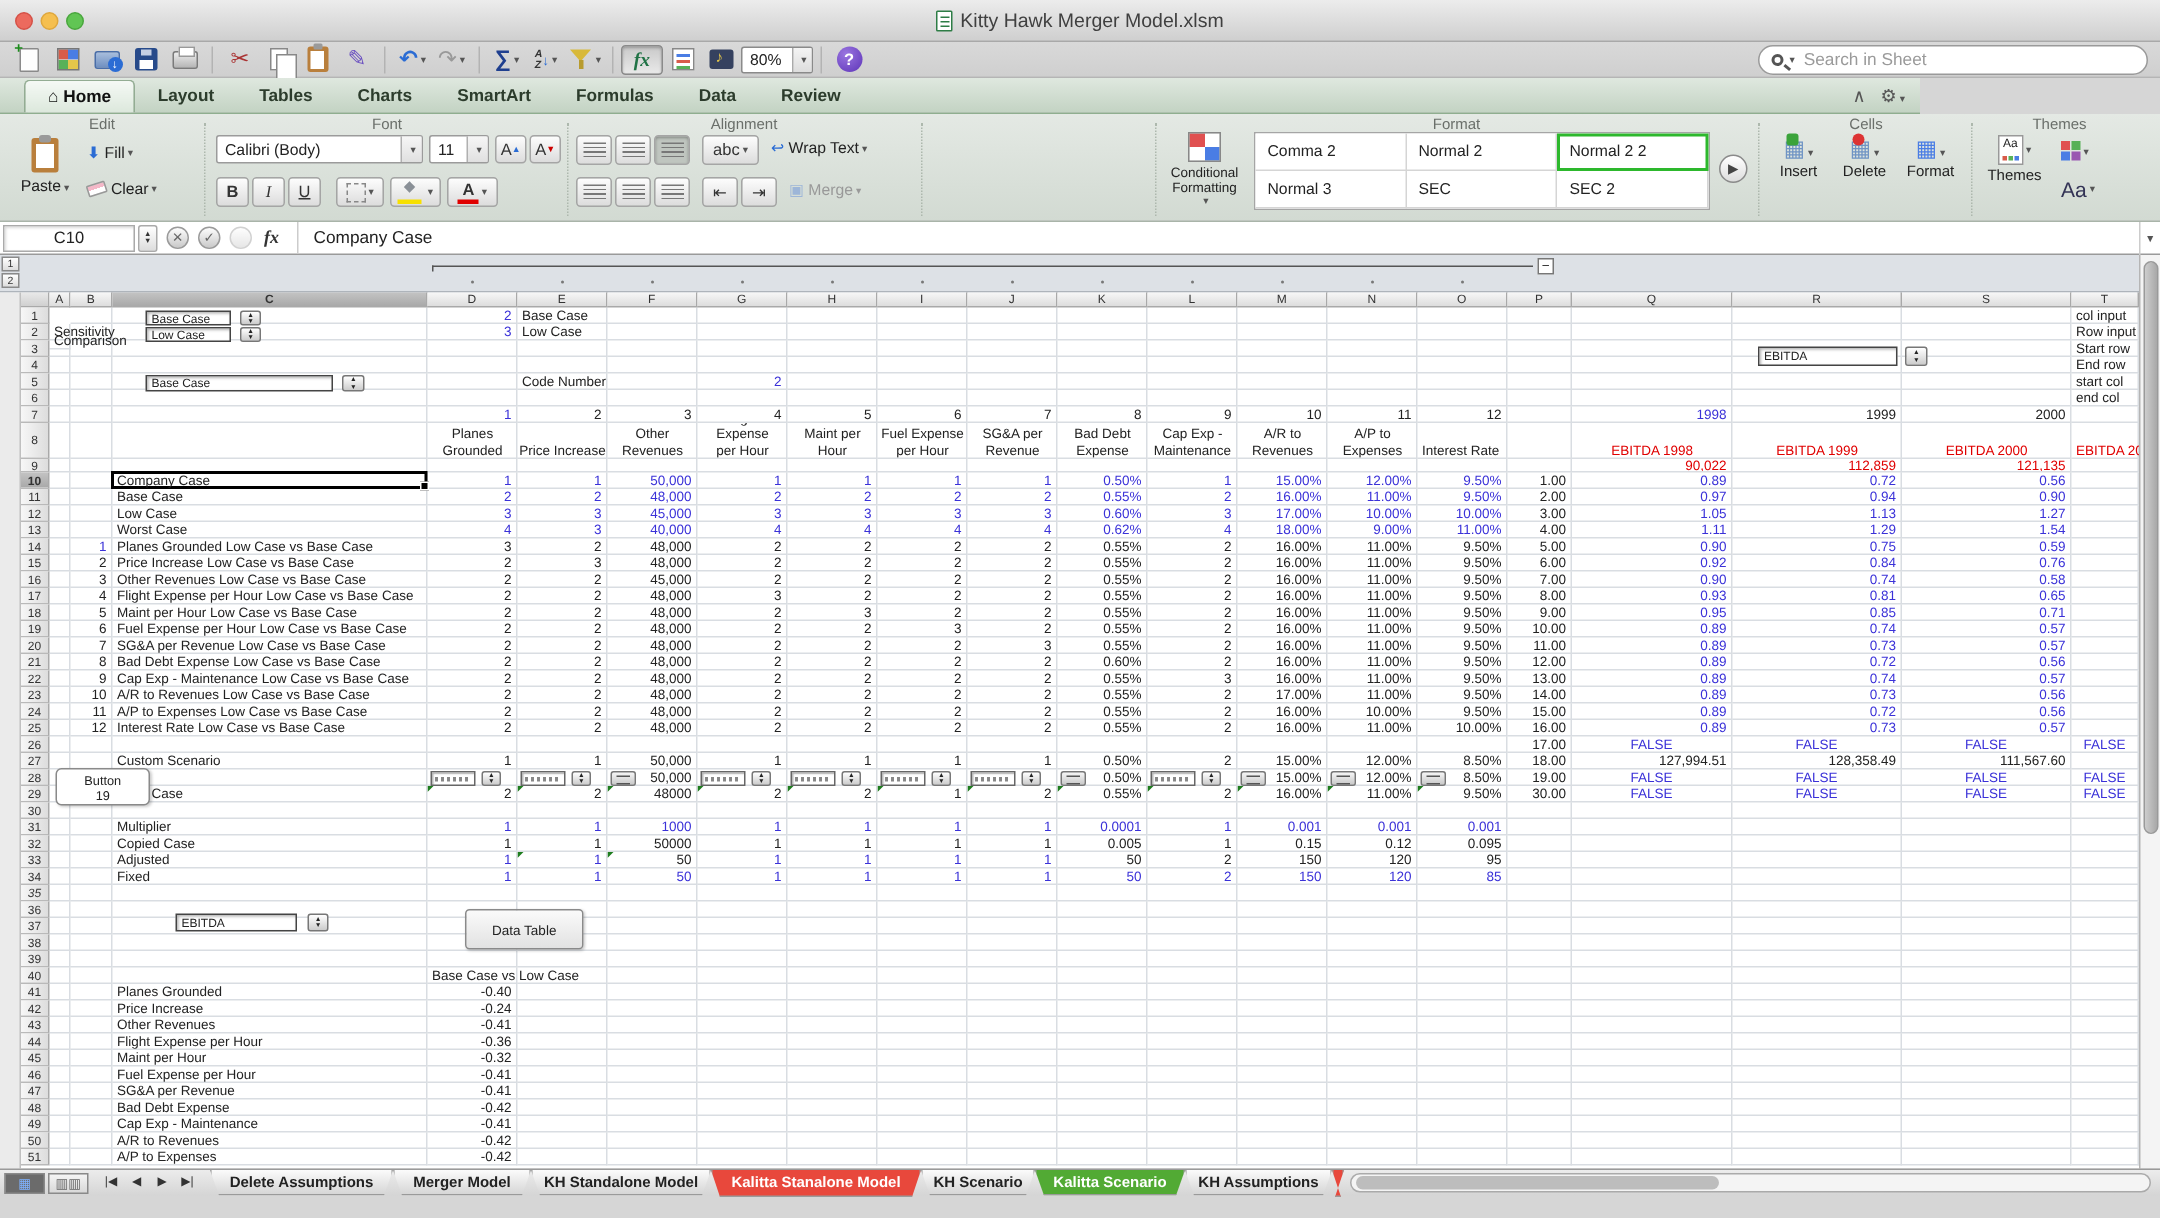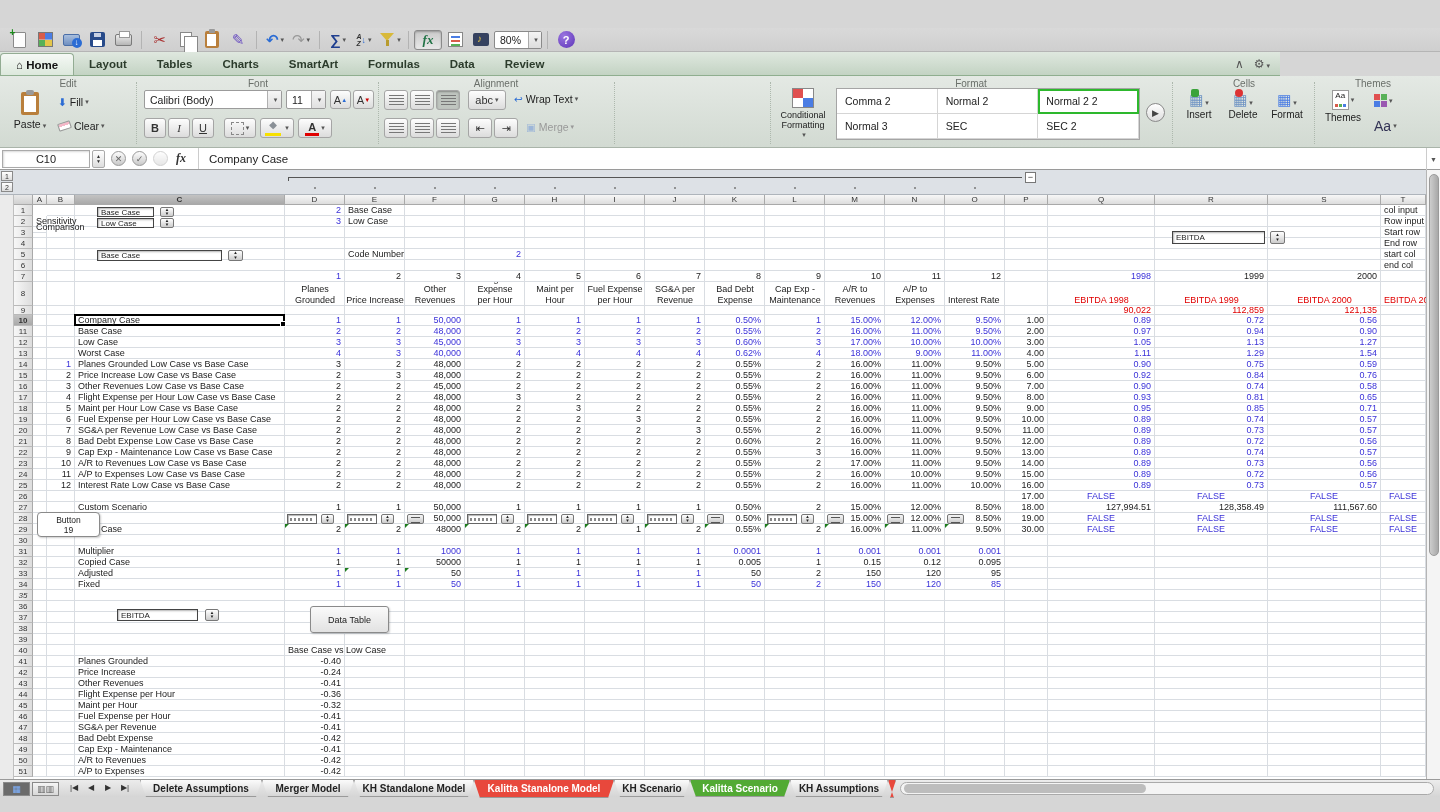--- a/index.html
+++ b/index.html
@@ -42,21 +42,21 @@
 .itb::before{content:"";position:absolute;left:2px;top:3px;width:9px;height:2px;background:#4a7de4;box-shadow:0 4px 0 #d85c4a,0 8px 0 #58b158}
 .imd{width:16px;height:13px;background:#35415f;border-radius:2px;position:relative}
 .imd::before{content:"♪";position:absolute;left:4px;top:0;color:#e4c64a;font-size:10px}
 .izoom{width:48px;height:18px;background:#fff;border:1px solid #8a8a8a;border-radius:2px;display:flex;align-items:center;font-size:10.5px;padding-left:5px;justify-content:space-between}
 .izoom .zc{width:13px;height:100%;border-left:1px solid #aaa;display:flex;align-items:center;justify-content:center;background:linear-gradient(#f4f4f4,#ddd)}
 .ihp{width:17px;height:17px;border-radius:50%;background:radial-gradient(circle at 35% 30%,#9a75e0,#5d34b8);color:#fff;font-weight:bold;font-size:11px;display:flex;align-items:center;justify-content:center}
 #searchbox{position:absolute;right:8px;top:2px;width:260px;height:20px;background:#fff;border:1px solid #9a9a9a;border-radius:10px;display:flex;align-items:center;padding:0 8px;color:#9a9a9a;font-size:11.5px}
 .mag{width:8px;height:8px;border:2px solid #555;border-radius:50%;position:relative;margin-right:2px}
 .mag::after{content:"";position:absolute;left:6px;top:6px;width:5px;height:2px;background:#555;transform:rotate(40deg)}
 
-#tabrow{position:absolute;left:0;top:52px;width:1280px;height:24px;background:linear-gradient(#dfe8df,#c3d3c3);border-bottom:1px solid #8fae8f;display:flex;align-items:flex-end;padding-left:0}
+#tabrow{position:absolute;left:0;top:52px;width:1280px;height:24px;background:linear-gradient(#dfe8df,#c3d3c3);border-bottom:1px solid #8fae8f;display:flex;align-items:flex-end;padding-left:16px}
 .rtab{height:22px;padding:0 15px;display:flex;align-items:center;font-size:11.5px;font-weight:bold;color:#2c3c2c;border-radius:4px 4px 0 0}
 .rtab.active{background:linear-gradient(#f5f9f5,#dce8dc);border:1px solid #93ac93;border-bottom:none;color:#111}
 #tabrow .rctl{position:absolute;right:10px;top:5px;display:flex;gap:10px;color:#555;font-size:12px}
 
 #ribbon{position:absolute;left:0;top:76px;width:1440px;height:72px;background:linear-gradient(#e4e9e4,#d2dad2);border-bottom:1px solid #a9b4a9}
 .grp{position:absolute;top:0;height:72px}
 .cap{position:absolute;top:2px;left:0;width:100%;text-align:center;font-size:10px;color:#6a6f6a}
 .gdiv{position:absolute;top:6px;width:1px;height:62px;border-left:1px dotted #adb8ad}
 .rbtn{position:absolute;border:1px solid #a5a5a5;border-radius:3px;background:linear-gradient(#fdfdfd,#dcdcdc);display:flex;align-items:center;justify-content:center;font-size:11px;color:#333}
 .flat{position:absolute;display:flex;align-items:center;font-size:10.5px;color:#222}
@@ -135,20 +135,26 @@
 
 #statusbar{position:absolute;left:0;top:797px;width:1440px;height:15px;background:linear-gradient(#f3f3f3,#d8d8d8);border-top:1px solid #aaa;font-size:10.5px;color:#333}
 .sdiv{position:absolute;top:1px;width:1px;height:13px;background:#bbb}
 #grip{position:absolute;right:1px;top:2px;width:12px;height:12px;background:repeating-linear-gradient(135deg,transparent 0 2px,#aaa 2px 3px)}
 </style>
 </head>
 <body>
 
 <div id="app">
 
+  <div id="titlebar">
+    <span class="tl" style="left:10px;background:#ec6a5e;border:1px solid #d55248"></span>
+    <span class="tl" style="left:27px;background:#f5bf4f;border:1px solid #dfa73c"></span>
+    <span class="tl" style="left:44px;background:#61c554;border:1px solid #4aa73e"></span>
+    <div id="title"><span class="docic"></span><span>Kitty Hawk Merger Model.xlsm</span></div>
+  </div>
 
   <div id="toolbar">
     <div class="tbi">
         <span class="ip"></span>
       </div>
       <div class="tbi">
         <span class="ig"></span>
       </div>
       <div class="tbi">
         <span class="ifo"></span>
@@ -213,20 +219,25 @@
           <span>80%</span>
           <span class="zc">
             <span class="dd">▾</span>
           </span>
         </span>
       </div>
       <span class="tsep"></span>
       <div class="tbi">
         <span class="ihp">?</span>
       </div>
+      <div id="searchbox">
+      <span class="mag"></span>
+        <span class="dd" style="margin-right:6px">▾</span>
+      <span>Search in Sheet</span>
+    </div>
   </div>
 
   <div id="tabrow">
     <div class="rtab active">⌂ Home</div>
       <div class="rtab">Layout</div>
       <div class="rtab">Tables</div>
       <div class="rtab">Charts</div>
       <div class="rtab">SmartArt</div>
       <div class="rtab">Formulas</div>
       <div class="rtab">Data</div>

